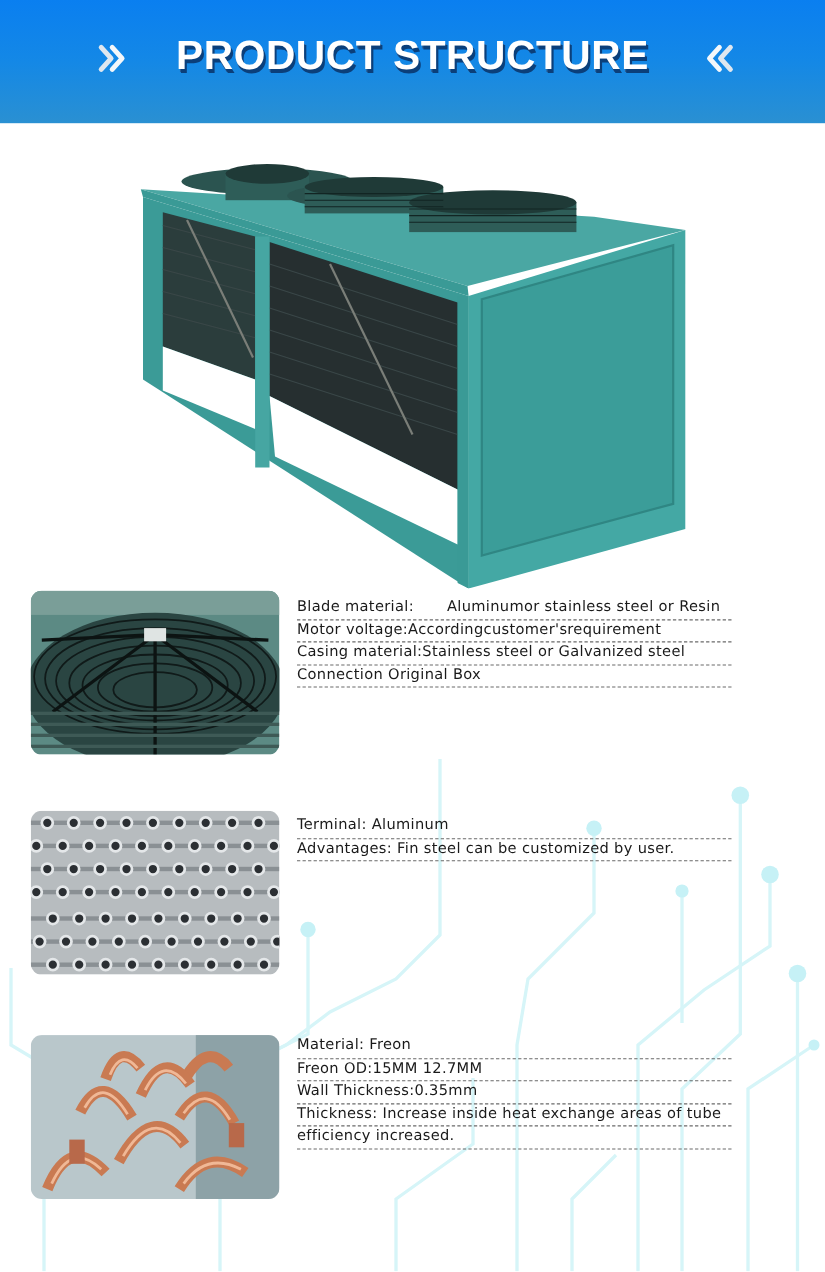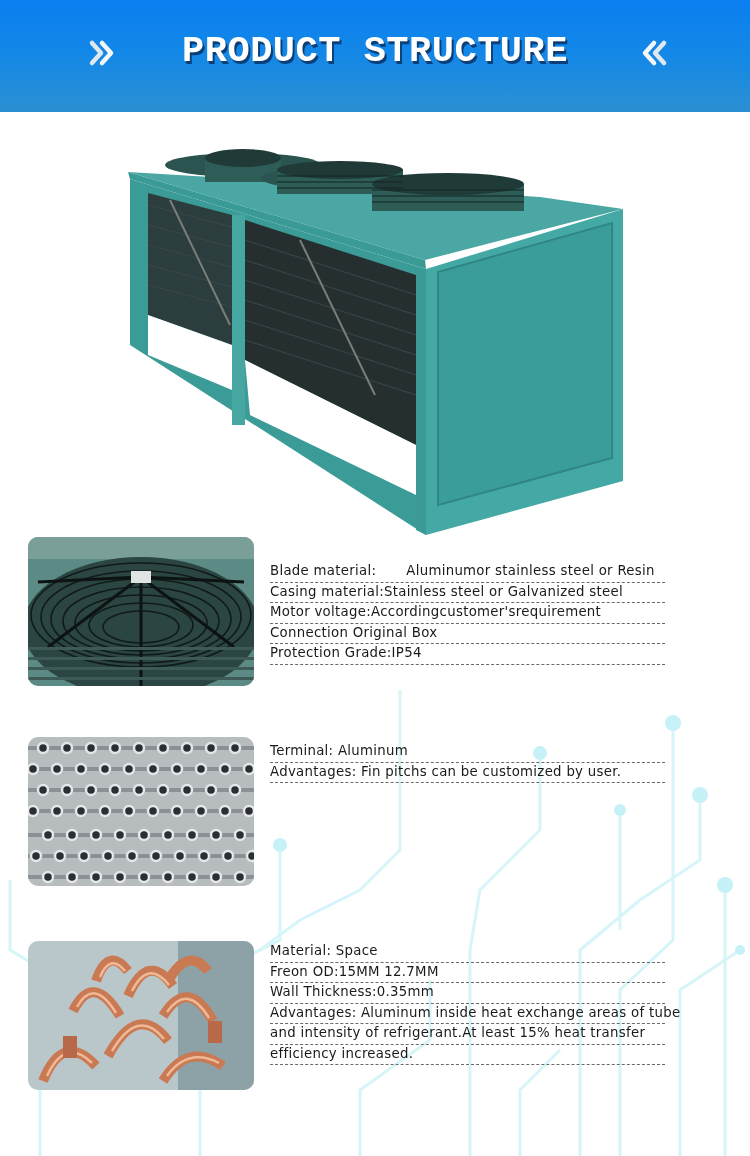--- a/index.html
+++ b/index.html
@@ -6,21 +6,21 @@
     html, body { width: 750px; height: 1156px; overflow: hidden; background: #ffffff; }
     body { position: relative; font-family: "DejaVu Sans", sans-serif; color: #222; }
 
     
     .banner {
       position: absolute; left: 0; top: 0; width: 750px; height: 112px;
       background: linear-gradient(to bottom, #0a7ff0 0%, #1488e6 50%, #2a90d2 100%);
     }
     .banner-title {
       position: absolute; left: 0; right: 0; top: 30px; text-align: center;
-      font-family: Liberation Mono, monospace; font-weight: bold; font-size: 37px;
+      font-family: Liberation Sans, sans-serif; font-weight: bold; font-size: 37px;
       color: #ffffff; letter-spacing: 0.5px;
       text-shadow: 2px 3px 0 #0b3f7a, 1px 2px 0 #2a5d94;
     }
     .chev {
       position: absolute; top: 38px; width: 28px; height: 30px;
     }
     .chev-left { left: 88px; }
     .chev-right { left: 640px; }
 
     
@@ -168,26 +168,25 @@
         <line x1="113" y1="40" x2="206" y2="110"></line>
     </g>
     <rect x="103" y="34" width="20" height="12" fill="#dfe4e3"></rect>
     <g fill="#3e5a56">
         <rect x="0" y="110" width="226" height="3"></rect>
         <rect x="0" y="120" width="226" height="3"></rect>
         <rect x="0" y="130" width="226" height="3"></rect>
         <rect x="0" y="140" width="226" height="3"></rect>
       </g>
   </svg>
-  <div class="specs" style="top:6px;margin-top:19px;">
+  <div class="specs" style="top:6px;">
     <div class="spec-row"><span>Blade material:</span><span class="gap"></span><span>Aluminumor stainless steel or Resin</span></div>
+    <div class="spec-row">Motor voltage:Accordingcustomer'srequirement</div>
     <div class="spec-row">Casing material:Stainless steel or Galvanized steel</div>
-    <div class="spec-row">Motor voltage:Accordingcustomer'srequirement</div>
     <div class="spec-row">Connection  Original Box</div>
-    <div class="spec-row">Protection Grade:IP54</div>
   </div>
 </div>
 
 <div class="feature" style="top:737px;">
   <svg class="thumb" style="top:0;" viewBox="0 0 226 149">
     <rect width="226" height="149" fill="#b7bcbf"></rect>
     <g id="finrows">
       <g fill="#8a9094">
         <rect x="0" y="9" width="226" height="4"></rect>
           <rect x="0" y="30" width="226" height="4"></rect>
@@ -262,21 +261,21 @@
         <circle cx="92" cy="140" r="5"></circle>
         <circle cx="116" cy="140" r="5"></circle>
         <circle cx="140" cy="140" r="5"></circle>
         <circle cx="164" cy="140" r="5"></circle>
         <circle cx="188" cy="140" r="5"></circle>
         <circle cx="212" cy="140" r="5"></circle>
     </g>
   </svg>
   <div class="specs" style="top:5px;">
     <div class="spec-row">Terminal:  Aluminum</div>
-    <div class="spec-row">Advantages: Fin pitchs can be customized by user.</div>
+    <div class="spec-row">Advantages: Fin steel can be customized by user.</div>
   </div>
 </div>
 
 <div class="feature" style="top:941px;">
   <svg class="thumb" style="top:0;" viewBox="0 0 226 149">
     <rect width="226" height="149" fill="#b9c7cb"></rect>
     <rect x="150" width="76" height="149" fill="#8da2a7"></rect>
     <g fill="none" stroke="#c97a52" stroke-width="10" stroke-linecap="butt">
       <path d="M68 40 Q80 5 100 30"></path>
       <path d="M140 40 Q160 5 180 30"></path>
@@ -295,20 +294,19 @@
       <path d="M84 110 Q110 66 136 98"></path>
       <path d="M19 135 Q37 96 64 122"></path>
       <path d="M139 135 Q160 106 191 122"></path>
     </g>
     <g fill="#b8694a">
       <rect x="35" y="95" width="14" height="22"></rect>
         <rect x="180" y="80" width="14" height="22"></rect>
     </g>
   </svg>
   <div class="specs" style="top:1px;">
-    <div class="spec-row">Material: Space</div>
+    <div class="spec-row">Material: Freon</div>
     <div class="spec-row">Freon OD:15MM 12.7MM</div>
     <div class="spec-row">Wall Thickness:0.35mm</div>
-    <div class="spec-row">Advantages: Aluminum inside heat exchange areas of tube</div>
-    <div class="spec-row">and intensity of refrigerant.At least 15% heat transfer</div>
+    <div class="spec-row">Thickness: Increase inside heat exchange areas of tube</div>
     <div class="spec-row">efficiency increased.</div>
   </div>
 </div>
 
 </body></html>

